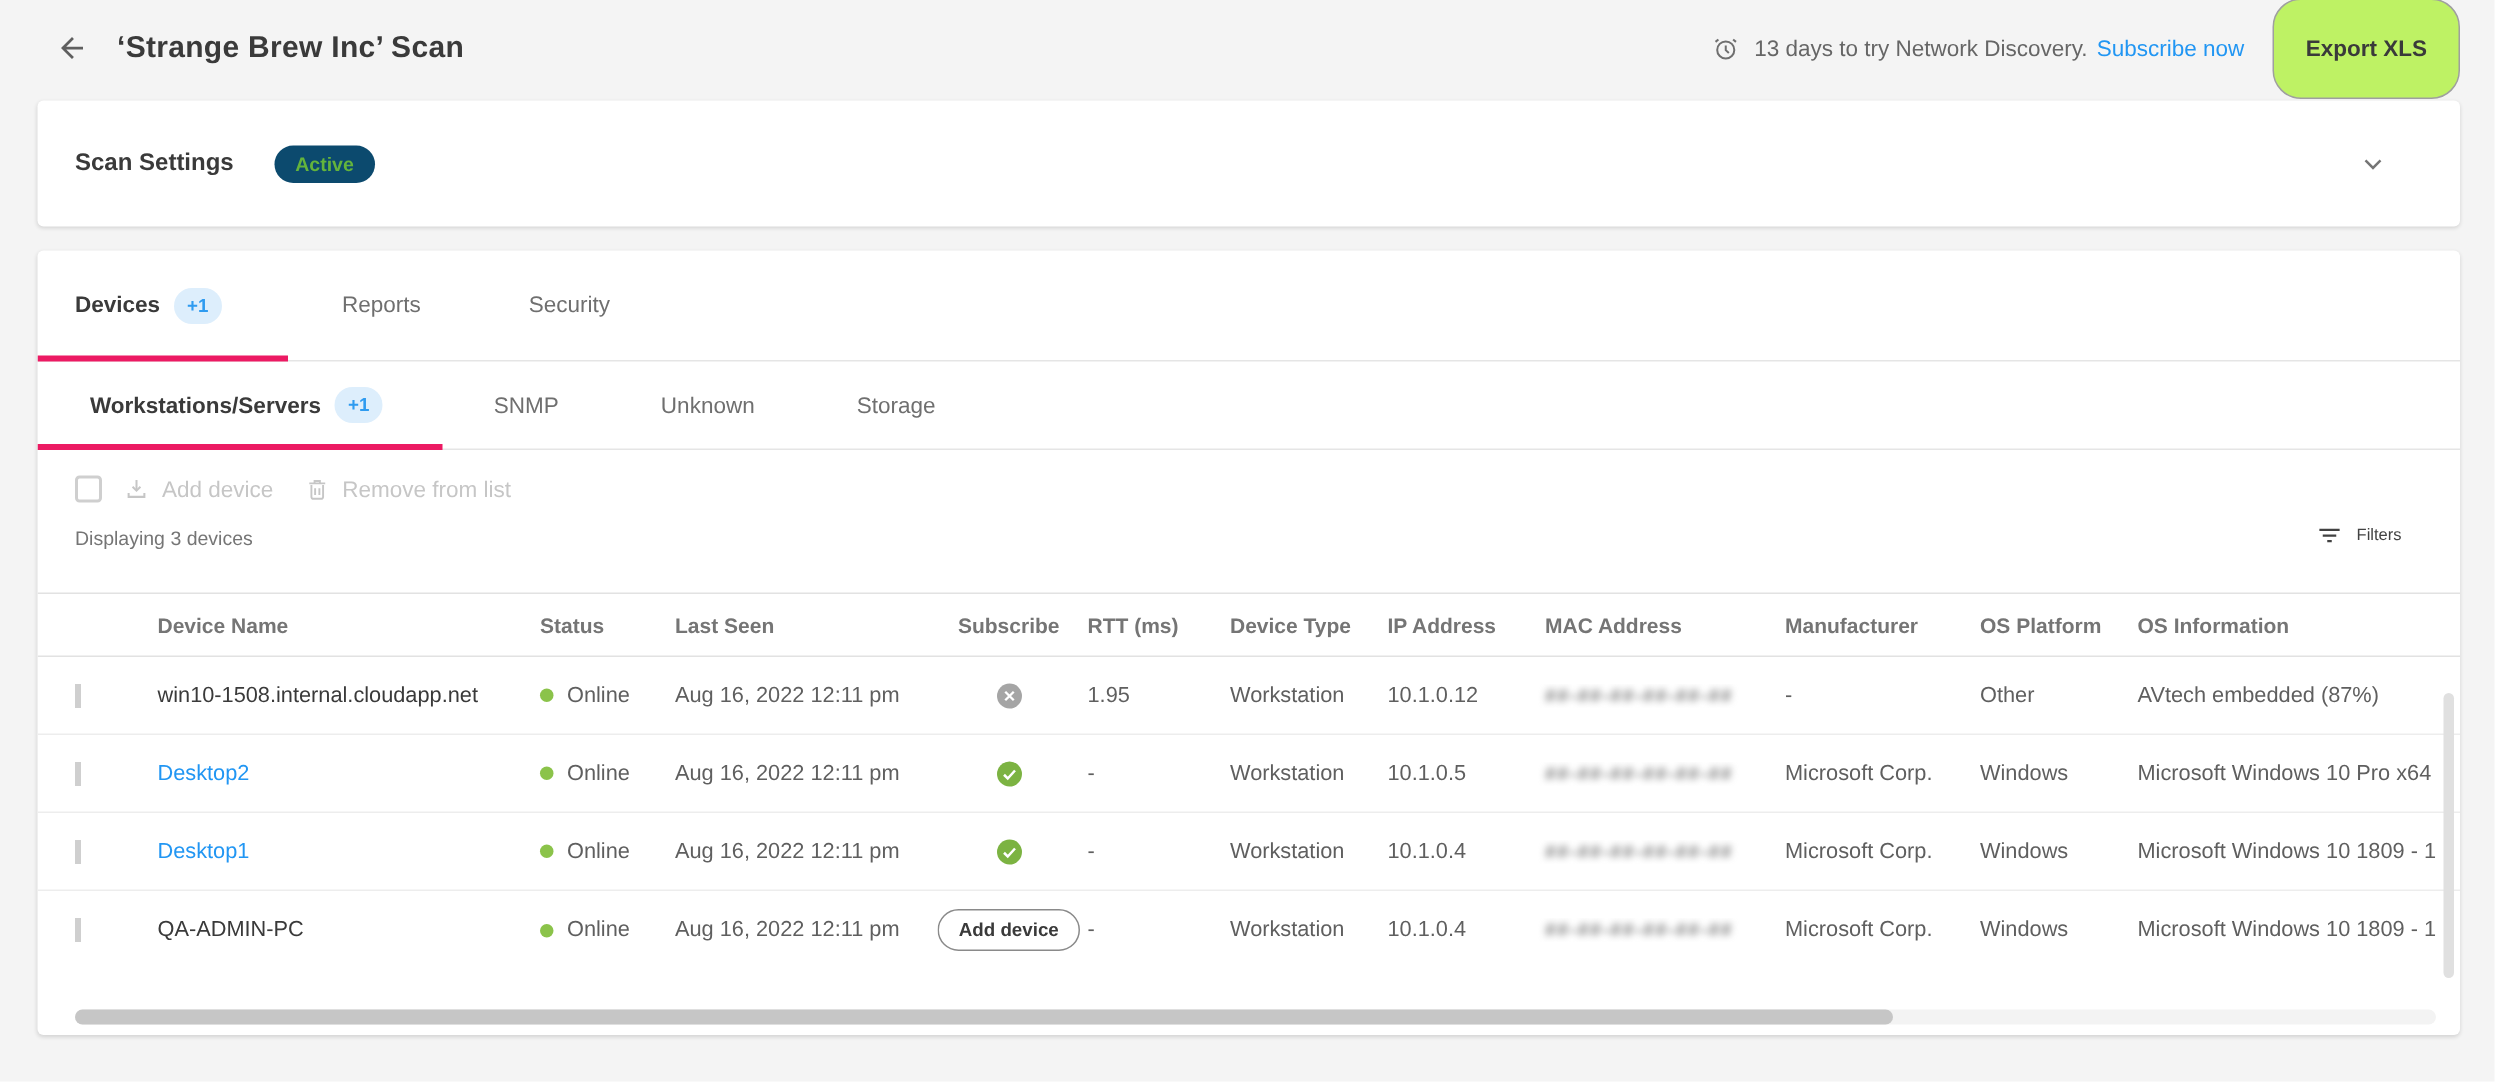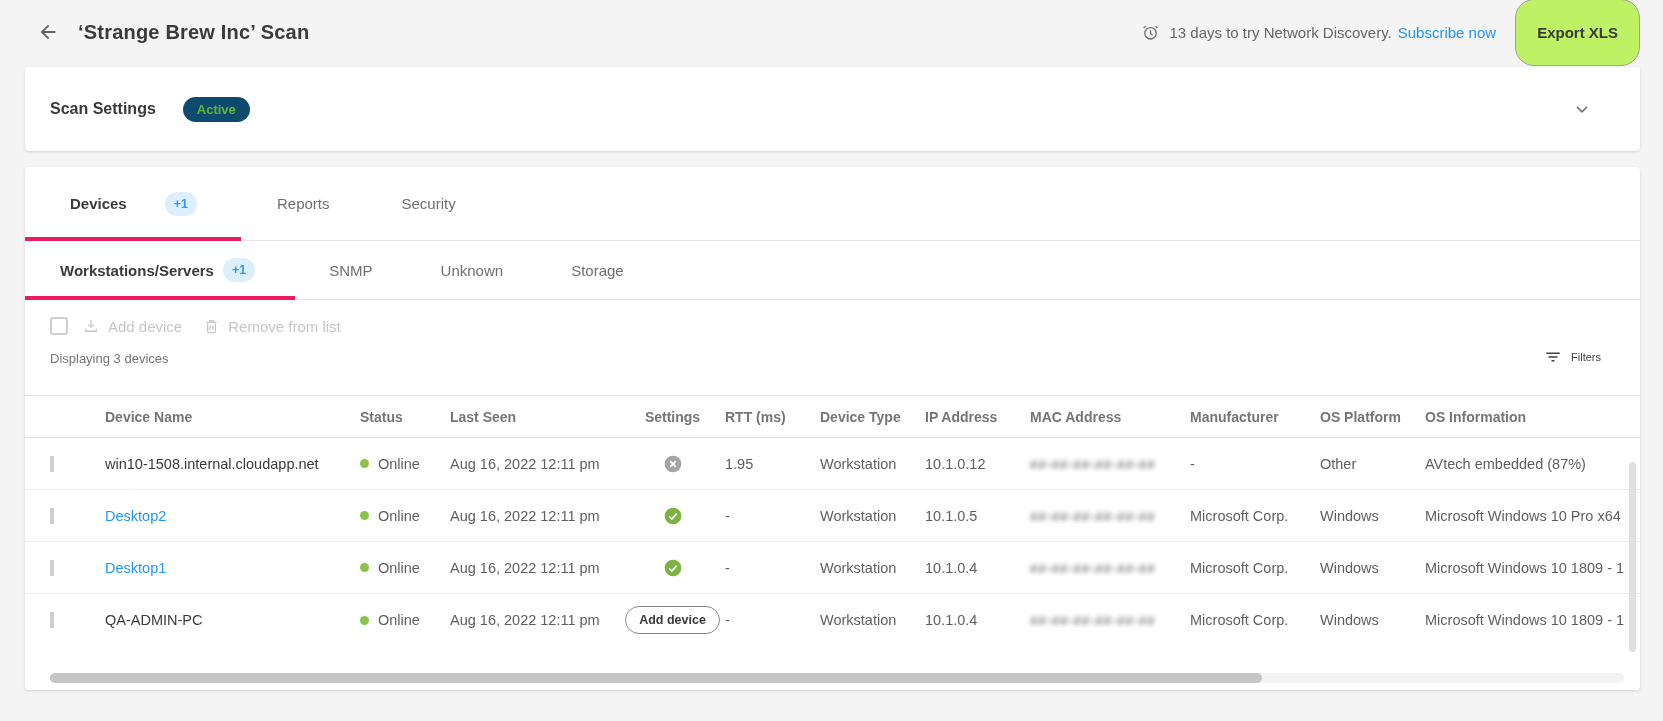--- a/index.html
+++ b/index.html
@@ -27,21 +27,21 @@
   .badge-green { margin-left: 27px; background: #0c4a6e; color: #64b43c; font-size: 13px; font-weight: bold;
     padding: 5px 14px; border-radius: 13px; }
   .scan-chevron { margin-left: auto; margin-right: 48px; display: flex; cursor: pointer; }
   .main-card { margin-top: 16px; height: 523px; position: relative; overflow: hidden; }
   
   .tabs { display: flex; height: 74px; border-bottom: 1px solid #e5e5e5; }
   .subtabs { display: flex; height: 59px; border-bottom: 1px solid #e5e5e5; }
   .tab, .subtab { position: relative; display: flex; align-items: center; padding: 0 36px;
     font-size: 15px; color: #6f6f6f; cursor: pointer; white-space: nowrap; }
   .subtab { padding: 0 34px; }
-  .tab:first-child { padding-left: 45px; padding-right: 44px; gap: 29px; }
+  .tab:first-child { padding-left: 25px; padding-right: 44px; }
   .subtab:first-child { padding-left: 35px; padding-right: 40px; }
   .tab.active, .subtab.active { color: #3a3a3a; font-weight: bold; }
   .tab.active::after, .subtab.active::after { content: ""; position: absolute; left: 0; right: 0; bottom: -1px;
     height: 4px; background: #ec1a63; }
   .badge-blue { margin-left: 9px; background: #ddeefc; color: #2e9bf0; font-size: 12.5px; font-weight: bold;
     padding: 5px 9px; border-radius: 12px; }
   
   .toolbar { position: relative; padding: 16px 0 10px 25px; }
   .toolbar-row { display: flex; align-items: center; height: 20px; }
   .checkbox { width: 18px; height: 18px; border: 2px solid #cfcfcf; border-radius: 3px; background: #fff; cursor: pointer; flex: none; }
@@ -182,21 +182,21 @@
       <span>Filters</span>
     </div>
   </div>
 
   <div class="table-inner">
     <div class="trow thead">
       <div class="cell cbx"></div>
       <div class="cell">Device Name</div>
       <div class="cell">Status</div>
       <div class="cell">Last Seen</div>
-      <div class="cell center">Settings</div>
+      <div class="cell center">Subscribe</div>
       <div class="cell">RTT (ms)</div>
       <div class="cell">Device Type</div>
       <div class="cell">IP Address</div>
       <div class="cell">MAC Address</div>
       <div class="cell">Manufacturer</div>
       <div class="cell">OS Platform</div>
       <div class="cell">OS Information</div>
     </div>
 
     <div class="trow tbody-row">

